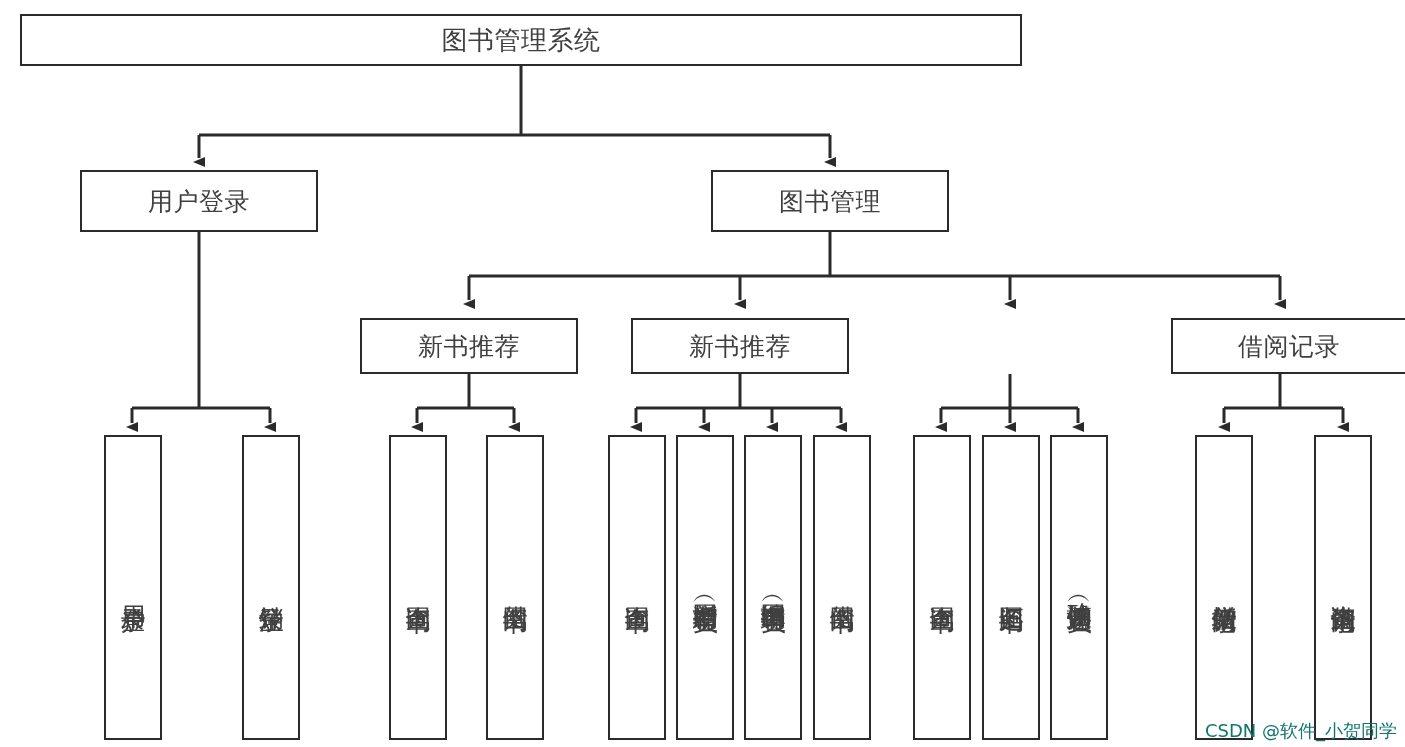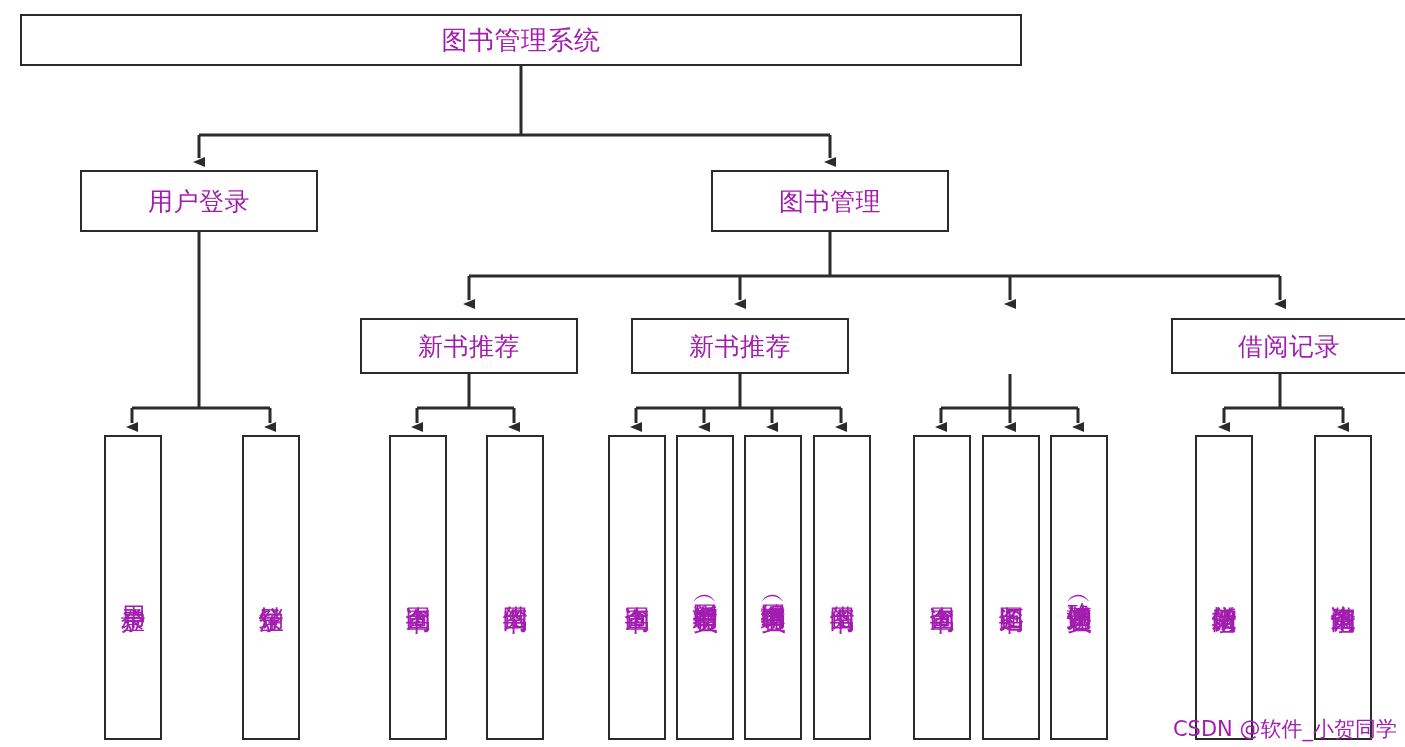--- a/index.html
+++ b/index.html
@@ -30,21 +30,21 @@
     position: absolute;
     box-sizing: border-box;
     background: #ffffff;
     border: 2.5px solid #2b2b2b;
     display: flex;
     align-items: center;
     justify-content: center;
     overflow: hidden;
   }
   .node .label {
-    color: #a21caf;
+    color: #404040;
     text-align: center;
     line-height: 1.08;
     white-space: nowrap;
   }
   
   .node.horiz .label {
     font-size: 25px;
     writing-mode: horizontal-tb;
     letter-spacing: 0.5px;
   }
@@ -61,22 +61,22 @@
     text-orientation: upright;
     font-size: 25px;
     line-height: 1.02;
     letter-spacing: 1px;
     max-height: 100%;
   }
   .watermark {
     position: absolute;
     right: 8px;
     bottom: 4px;
-    font-size: 21px;
-    color: #a21caf;
+    font-size: 18px;
+    color: #0f766e;
     white-space: nowrap;
     user-select: none;
   }
 </style>
 </head>
 <body>
 
 <div id="canvas">
 
   <svg class="wires" viewBox="0 0 1405 747" xmlns="http://www.w3.org/2000/svg">

